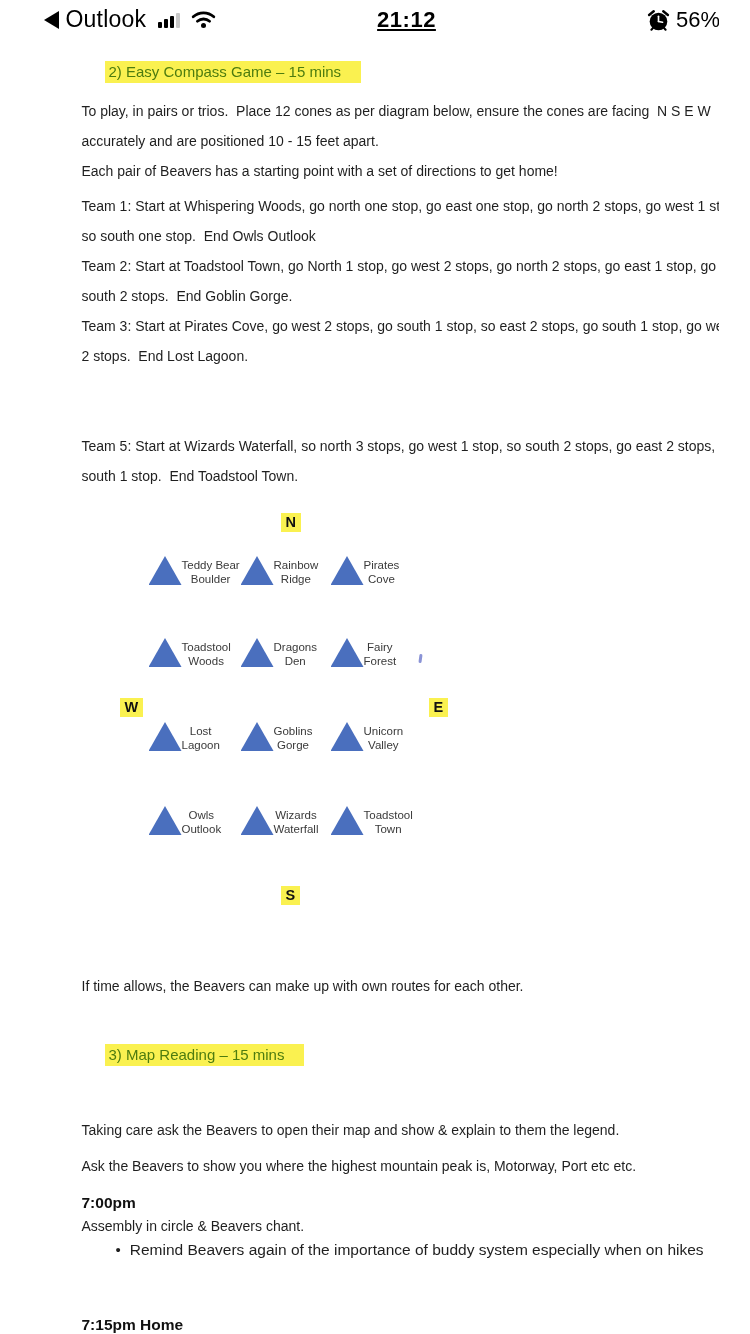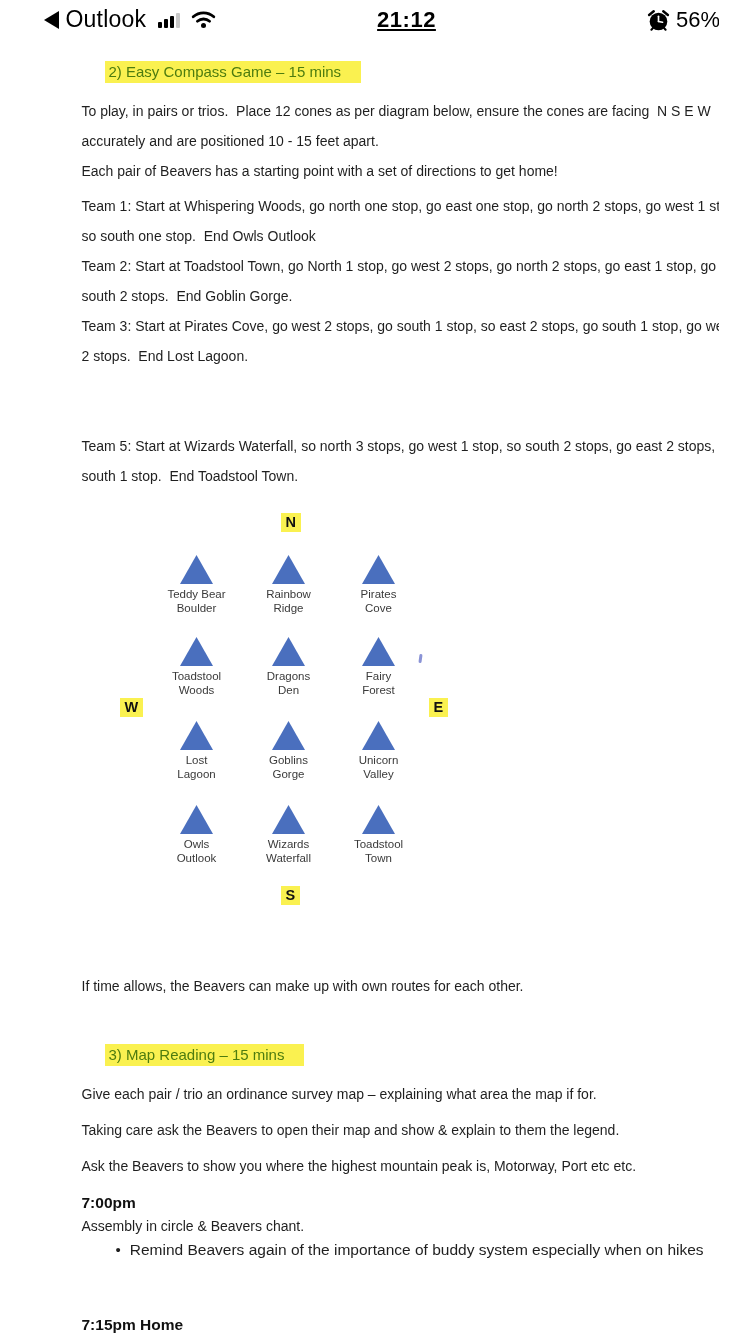--- a/index.html
+++ b/index.html
@@ -51,21 +51,21 @@
   .p7{top:1213px;line-height:26px;}
   .bullet-row{position:absolute;left:84px;top:1237px;width:620px;font-size:15.5px;line-height:26px;display:flex;gap:9px;}
   .bullet-glyph{font-size:15px;}
 
   
   .compass{position:absolute;background:var(--hl);padding:1px 5px 2px;font-size:14.5px;font-weight:600;color:#111;}
   .cmp-n{left:249px;top:513px;}
   .cmp-w{left:88px;top:698px;}
   .cmp-e{left:397px;top:698px;}
   .cmp-s{left:249px;top:886px;}
-  .cone{position:absolute;width:96px;display:flex;flex-direction:column;align-items:center;}
+  .cone{position:absolute;width:96px;display:flex;flex-direction:row;align-items:center;}
   .tri{width:33px;height:29px;background:var(--cone);clip-path:polygon(50% 0,0 100%,100% 100%);}
   .cone-lbl{margin-top:3px;font-size:11.5px;line-height:14px;text-align:center;color:#3a3a3a;white-space:pre-wrap;}
   .col-a{left:117px;} .col-b{left:209px;} .col-c{left:299px;}
   .row-1{top:555px;} .row-2{top:637px;} .row-3{top:721px;} .row-4{top:805px;}
   .stray-mark{position:absolute;left:387px;top:654px;width:3px;height:9px;background:#8a93d6;border-radius:2px;transform:rotate(8deg);}
 </style>
 </head>
 <body>
 
 <div class="page">
@@ -169,21 +169,20 @@
     </div>
     <div class="cone row-4 col-c">
       <div class="tri"></div>
       <div class="cone-lbl"><span>Toadstool</span><br><span>Town</span></div>
     </div>
   </div>
 
   <p class="para p3">If time allows, the Beavers can make up with own routes for each other.</p>
 
   <div class="hl-heading h2">3) Map Reading – 15 mins</div>
-  <p class="para p4">Give each pair / trio an ordinance survey map – explaining what area the map if for.</p>
   <p class="para p5">Taking care ask the Beavers to open their map and show &amp; explain to them the legend.</p>
   <p class="para p6">Ask the Beavers to show you where the highest mountain peak is, Motorway, Port etc etc.</p>
 
   <div class="time-line time1">7:00pm</div>
   <p class="para p7">Assembly in circle &amp; Beavers chant.</p>
   <div class="bullet-row">
     <span class="bullet-glyph">•</span>
     <span>Remind Beavers again of the importance of buddy system especially when on hikes</span>
   </div>
   <div class="time-line time2">7:15pm Home</div>

